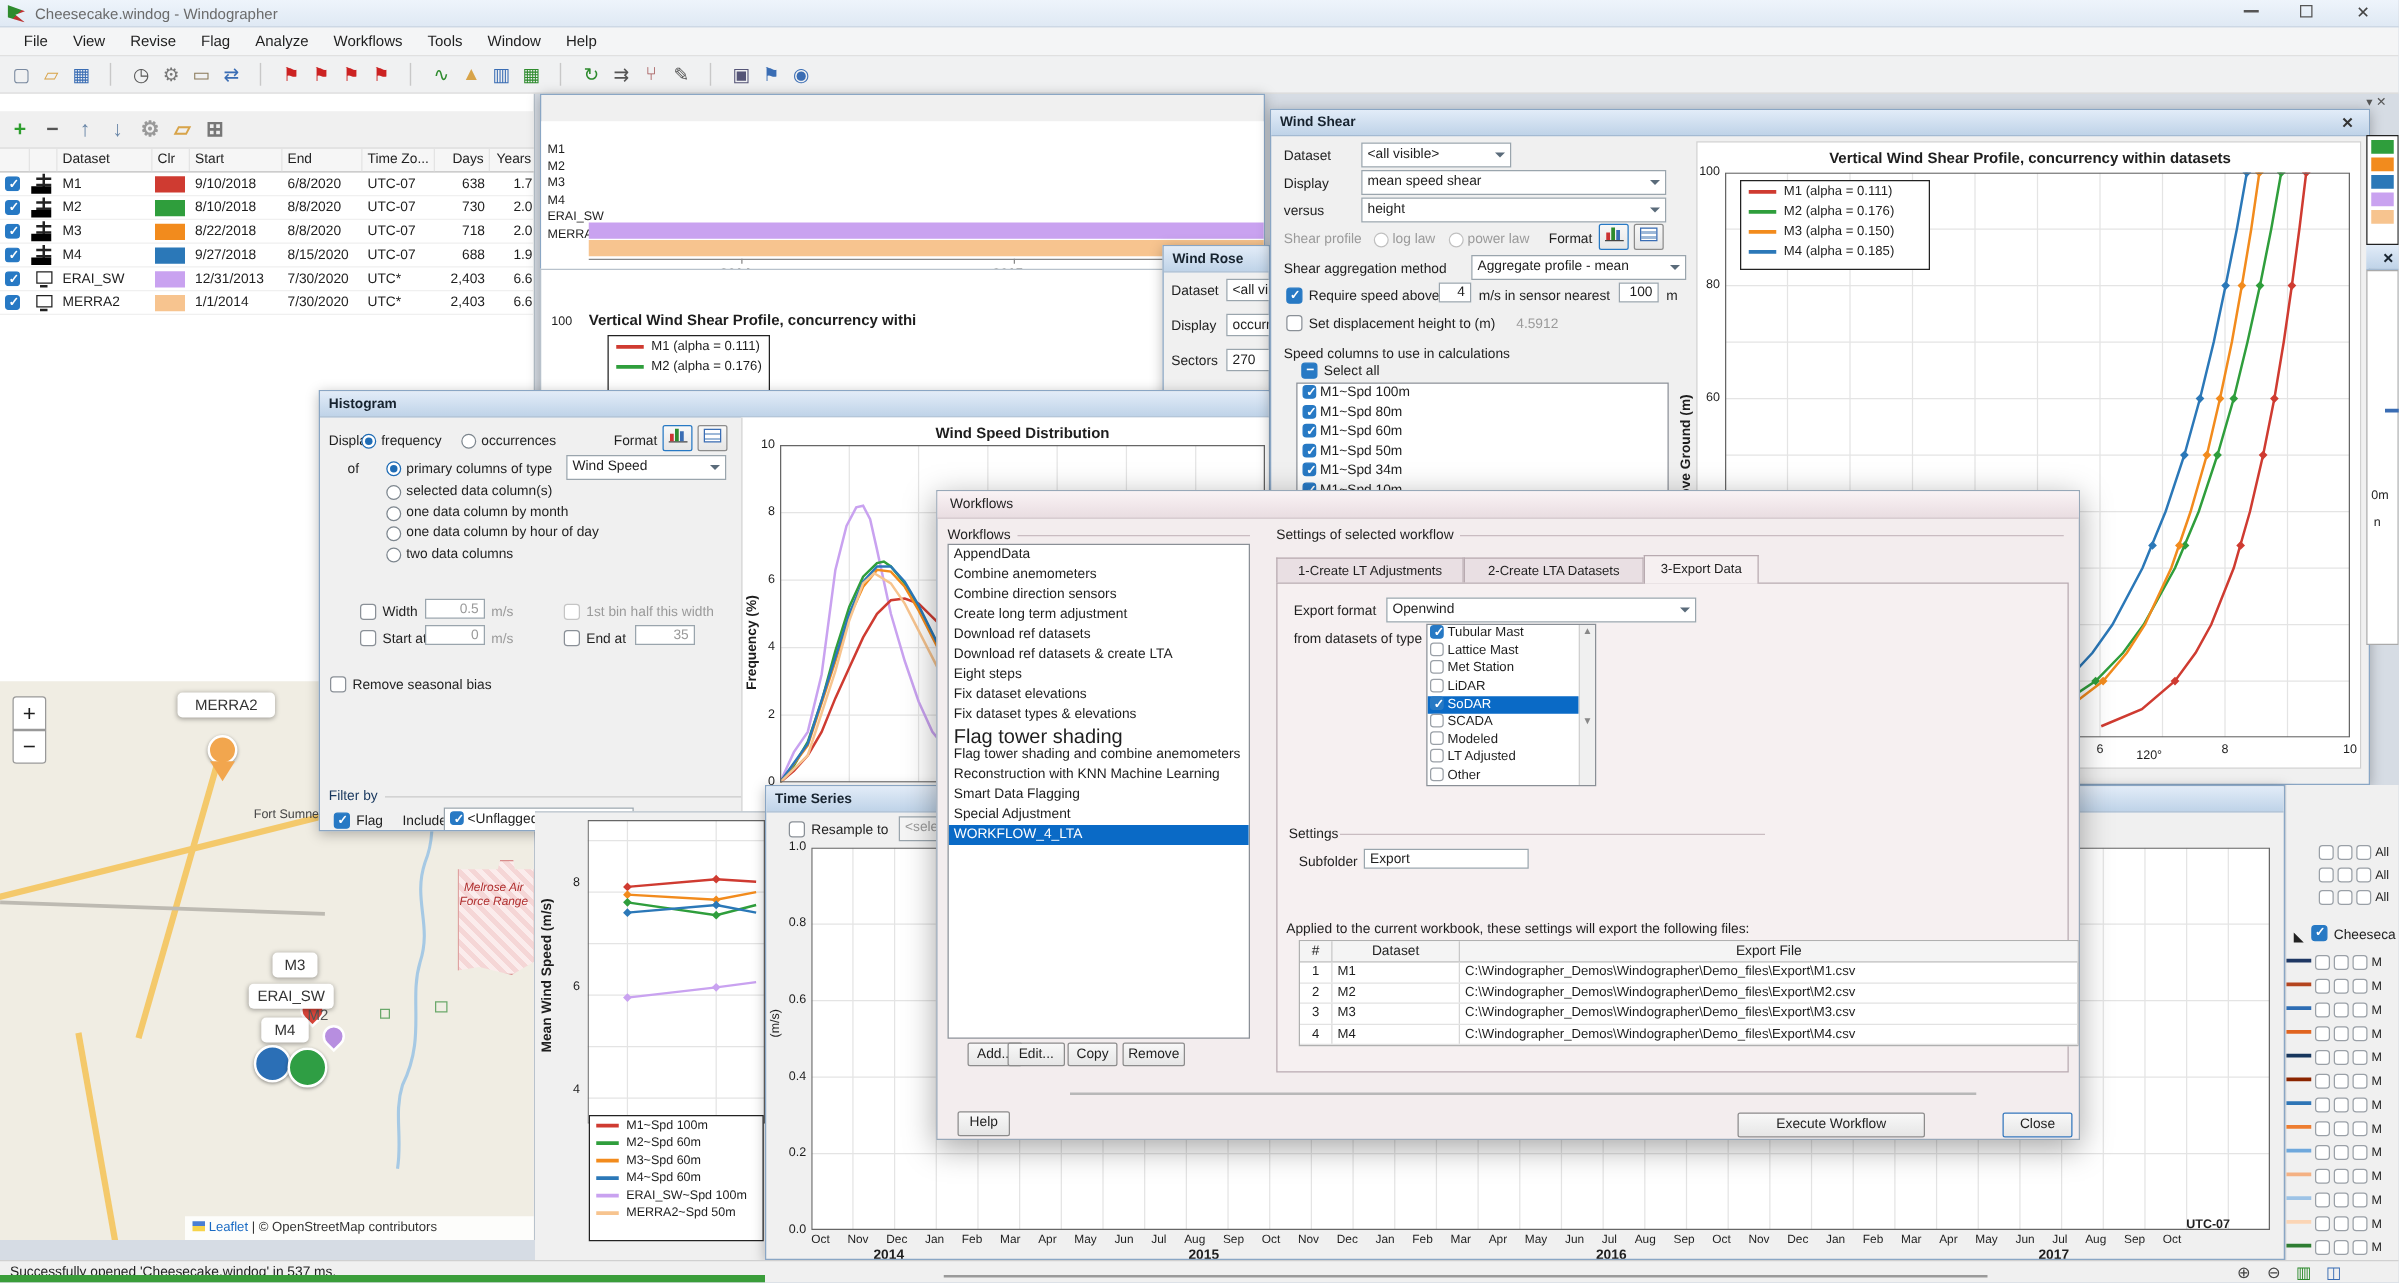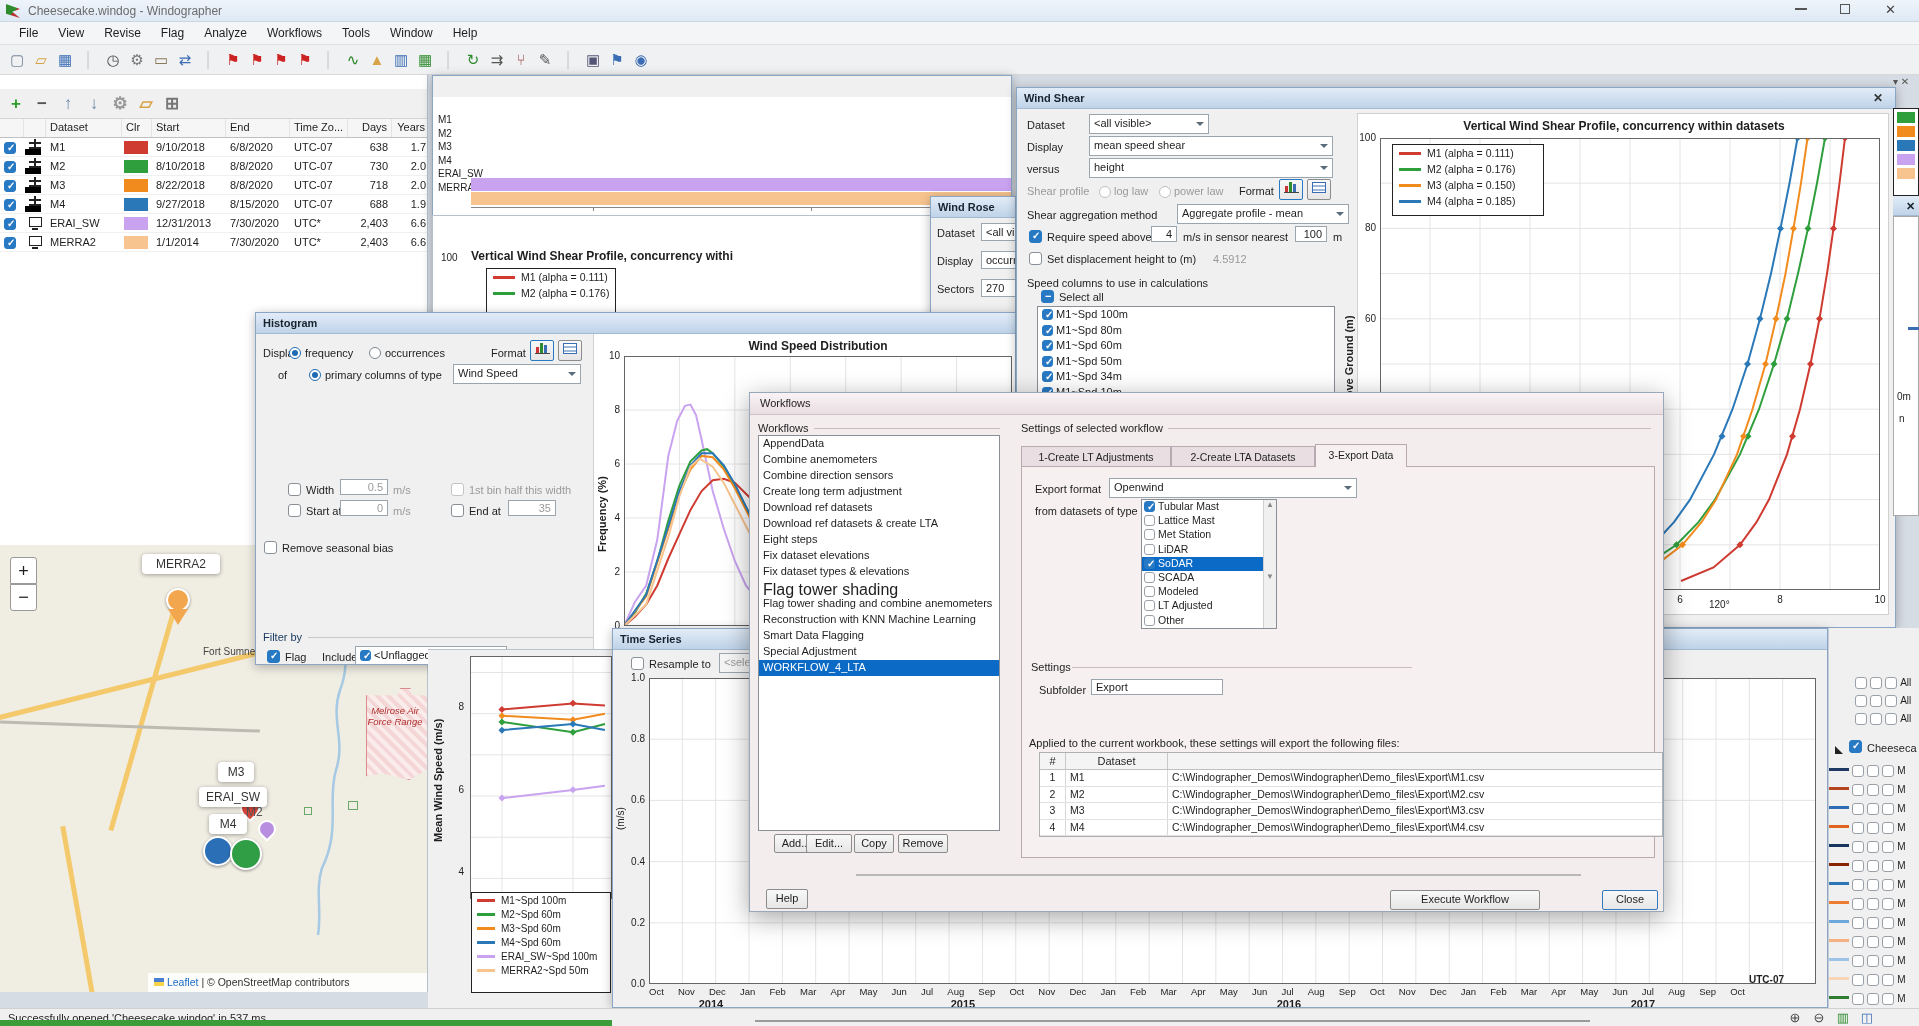--- a/index.html
+++ b/index.html
@@ -307,20 +307,27 @@
   <span class="lbl" style="left:49px;top:34px">frequency</span>
   <span class="radio" style="left:113px;top:34px"></span>
   <span class="lbl" style="left:129px;top:34px">occurrences</span>
   <span class="lbl" style="left:235px;top:34px">Format</span>
   <span class="btn" style="left:274px;top:27px;width:24px;height:21px;border-color:#2779c4;border-width:1.5px"><span class="mini-bars"><i style="left:1px;height:6px;background:#c33"></i><i style="left:5px;height:10px;background:#2e8b2e"></i><i style="left:9px;height:8px;background:#3a6db4"></i></span></span>
   <span class="btn" style="left:302px;top:27px;width:24px;height:21px"><span style="display:inline-block;width:14px;height:11px;border:1px solid #3a6db4;background:repeating-linear-gradient(#fff 0 2px,#9db8d8 2px 4px)"></span></span>
   <span class="lbl" style="left:22px;top:56px">of</span>
   <span class="radio on" style="left:53px;top:56px"></span>
   <span class="lbl" style="left:69px;top:56px">primary columns of type</span>
   <div class="combo" style="left:197px;top:51px;width:128px;height:20px">Wind Speed</div>
+  <div class="abs" style="left:53px;top:74px">
+
+  <div style="height:16.5px;position:relative"><span class="radio" style="left:0;top:1px"></span><span style="margin-left:16px;white-space:nowrap">selected data column(s)</span></div>
+      <div style="height:16.5px;position:relative"><span class="radio" style="left:0;top:1px"></span><span style="margin-left:16px;white-space:nowrap">one data column by month</span></div>
+      <div style="height:16.5px;position:relative"><span class="radio" style="left:0;top:1px"></span><span style="margin-left:16px;white-space:nowrap">one data column by hour of day</span></div>
+      <div style="height:16.5px;position:relative"><span class="radio" style="left:0;top:1px"></span><span style="margin-left:16px;white-space:nowrap">two data columns</span></div>
+    </div>
   <span class="cb" style="left:32px;top:170px"></span>
   <span class="lbl" style="left:50px;top:171px">Width</span>
   <span class="inp gray" style="left:84px;top:166px;width:48px">0.5</span>
   <span class="lbl gray" style="left:137px;top:171px">m/s</span>
   <span class="cb" style="left:195px;top:170px;border-color:#c5c5c5"></span>
   <span class="lbl gray" style="left:213px;top:171px">1st bin half this width</span>
   <span class="cb" style="left:32px;top:191px"></span>
   <span class="lbl" style="left:50px;top:192px">Start at</span>
   <span class="inp gray" style="left:84px;top:187px;width:48px">0</span>
   <span class="lbl gray" style="left:137px;top:192px">m/s</span>
@@ -782,20 +789,21 @@
   </div>
   <span class="lbl" style="left:281px;top:268px">Settings</span>
   <span class="abs" style="left:322px;top:274px;width:340px;height:1px;background:#c9bcc1"></span>
   <span class="lbl" style="left:289px;top:291px">Subfolder</span>
   <span class="inp" style="left:341px;top:286px;width:132px;text-align:left">Export</span>
   <span class="lbl" style="left:279px;top:344px">Applied to the current workbook, these settings will export the following files:</span>
   <div class="abs" style="left:289px;top:359px;width:624px;background:#fff;border:1px solid #b0b0b0">
     <div style="display:flex;background:#f4f4f4;border-bottom:1px solid #c0c0c0;height:17px">
       <span class="cell" style="width:26px;text-align:center;border-color:#c8c8c8">#</span>
       <span class="cell" style="width:102px;text-align:center;border-color:#c8c8c8">Dataset</span>
+      <span class="cell" style="width:494px;text-align:center;border:none">Export File</span>
     </div>
     <div>
 
         <div style="display:flex;height:16.5px;border-bottom:1px solid #e2e2e2;font-size:10.5px">
           <span class="cell" style="width:26px;text-align:center;border-color:#d8d8d8;padding:1px 4px">1</span>
           <span class="cell" style="width:102px;border-color:#d8d8d8;padding:1px 4px">M1</span>
           <span class="cell" style="width:494px;border:none;padding:1px 4px">C:\Windographer_Demos\Windographer\Demo_files\Export\M1.csv</span>
         </div>
 
         <div style="display:flex;height:16.5px;border-bottom:1px solid #e2e2e2;font-size:10.5px">

